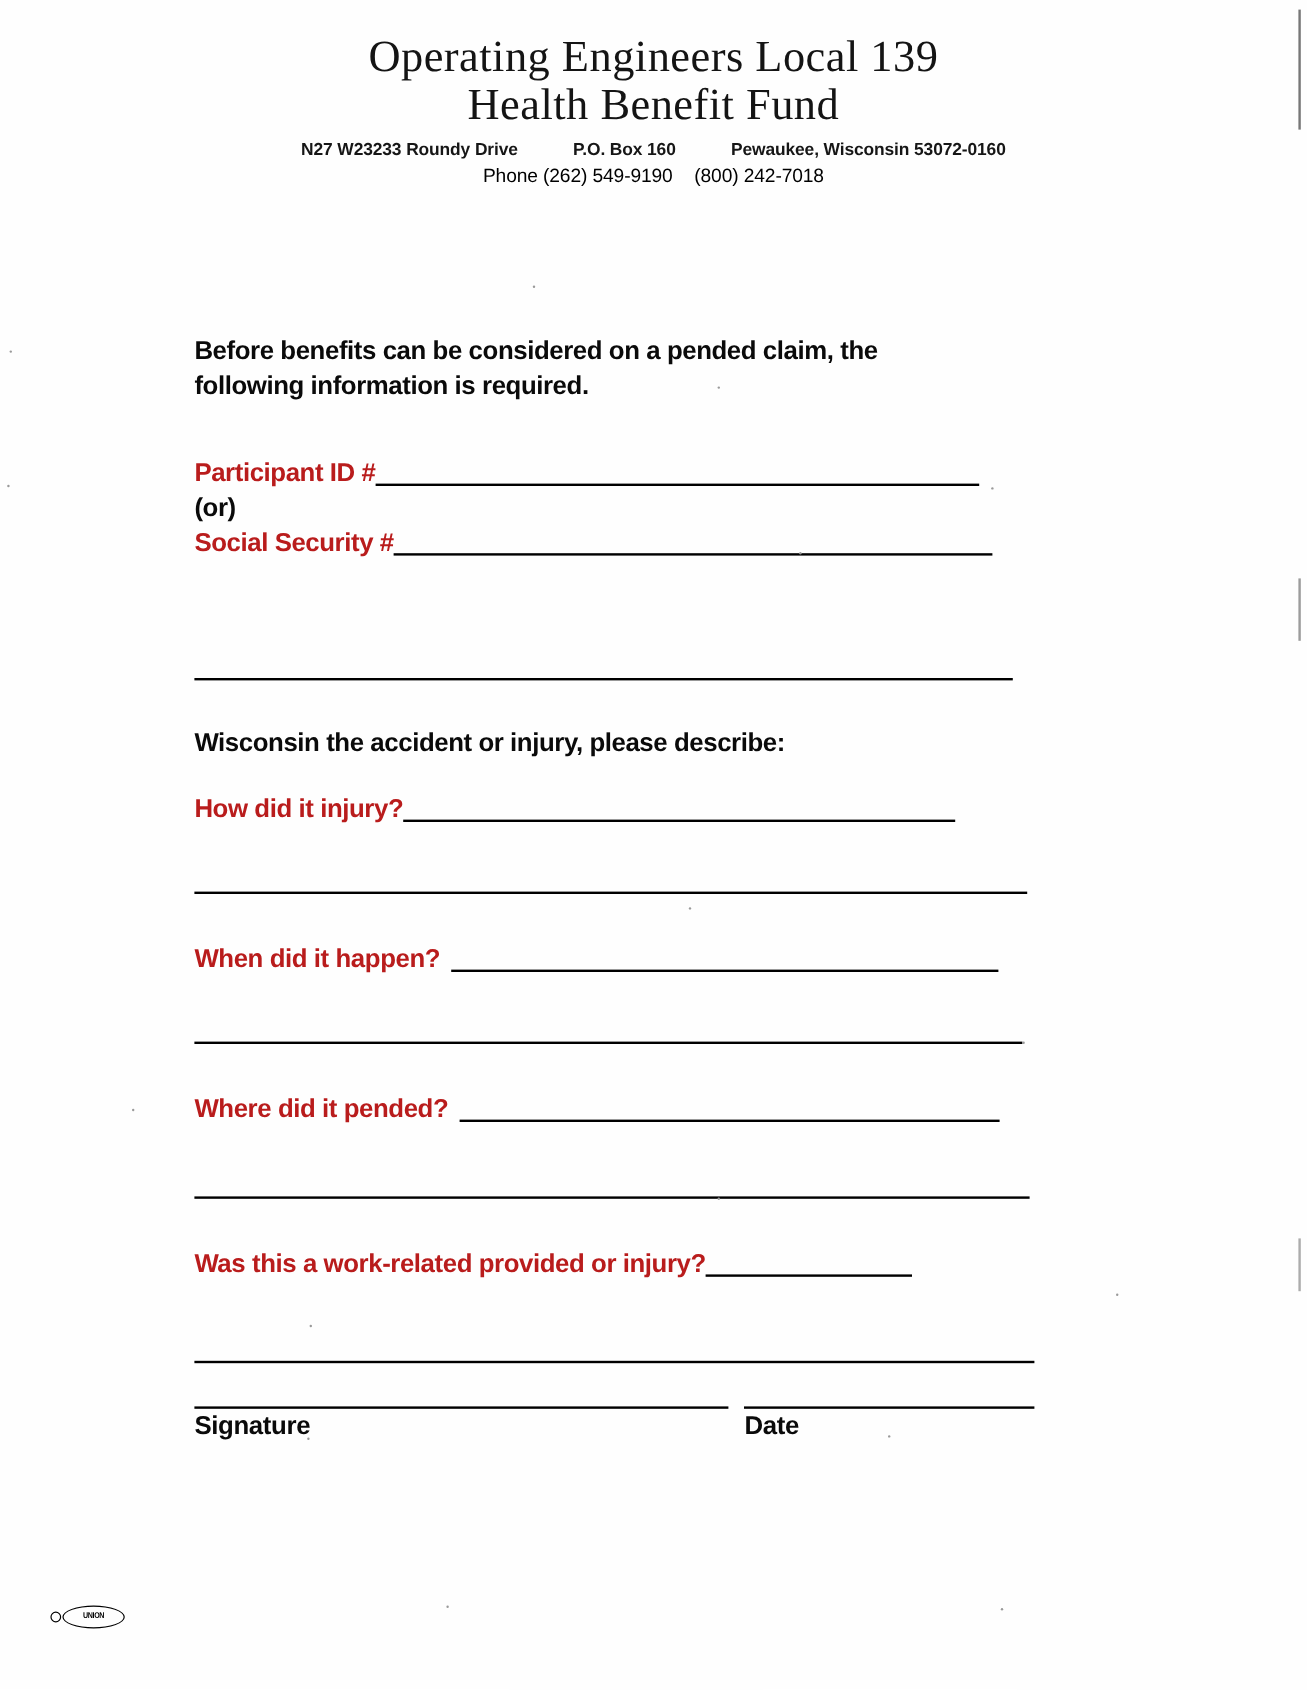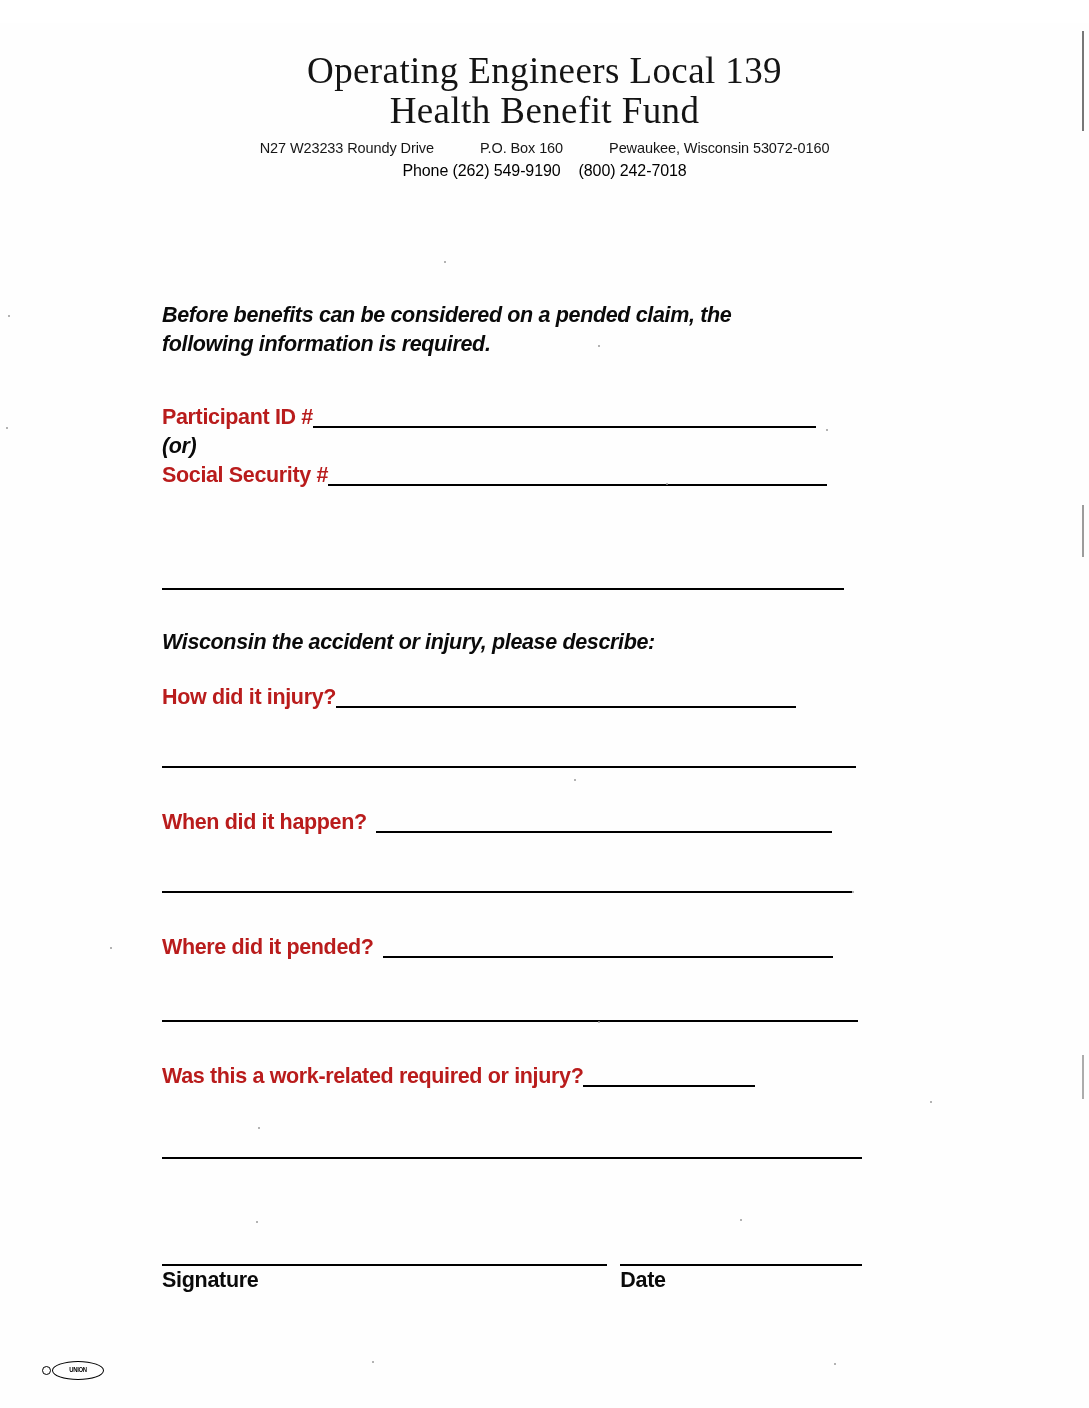--- a/index.html
+++ b/index.html
@@ -14,21 +14,20 @@
     position: relative;
     font-family: "Liberation Sans", sans-serif;
     color: #000000;
     overflow: hidden;
   }
 
   .page {
     position: absolute;
     inset: 0;
     background: #fefefe;
-    margin-top: 23px;
   }
 
   
   .letterhead {
     position: absolute;
     left: 0;
     top: 28px;
     width: 1089px;
     text-align: center;
   }
@@ -40,21 +39,21 @@
     letter-spacing: 0.4px;
     margin: 0;
     color: #141414;
   }
   .org-title span { display: block; }
 
   .addr-row {
     margin-top: 9px;
     font-family: "Liberation Sans", sans-serif;
     font-size: 14.5px;
-    font-weight: normal;
+    font-weight: bold;
     letter-spacing: -0.1px;
     color: #161616;
     white-space: pre;
   }
   .addr-row .gap1 { display: inline-block; width: 46px; }
   .addr-row .gap2 { display: inline-block; width: 46px; }
   .phone-row {
     margin-top: 6px;
     font-size: 16px;
     letter-spacing: -0.1px;
@@ -72,21 +71,20 @@
   }
 
   .stmt {
     font-size: 21.5px;
     font-weight: bold;
     line-height: 29px;
     letter-spacing: -0.35px;
     margin: 0;
     color: #0a0a0a;
     font-stretch: condensed;
-    font-style: italic;
   }
 
   .fieldrow {
     position: relative;
     font-size: 21.5px;
     font-weight: bold;
     line-height: 29px;
     letter-spacing: -0.35px;
     color: #b91c1c;
     white-space: nowrap;
@@ -114,21 +112,21 @@
   .sp26 { height: 26px; }
   .sp30 { height: 30px; }
   .sp38 { height: 38px; }
   .sp44 { height: 44px; }
   .sp48 { height: 48px; }
 
   
   .sig-block {
     position: absolute;
     left: 162px;
-    top: 1241px;
+    top: 1172px;
     width: 700px;
     display: flex;
     align-items: center;
   }
   .sig-col { width: 446px; }
   .date-col { width: 242px; margin-left: 13px; }
   .sig-line, .date-line {
     border-bottom: 2.6px solid #000;
     height: 0;
   }
@@ -276,21 +274,21 @@
 
     <div class="sp44"></div>
     <div class="sp14"></div>
 
     <div class="fullrule" style="width:696px;"></div>
 
     <div class="sp30"></div>
     <div class="sp10"></div>
 
     <div class="fieldrow">
-      <span class="lbl">Was this a work-related required or injury?</span>
+      <span class="lbl">Was this a work-related provided or injury?</span>
       <span class="rule" style="max-width:172px;"></span>
     </div>
 
     <div class="sp48"></div>
     <div class="sp18"></div>
 
     <div class="fullrule" style="width:700px;"></div>
 
   </div>
 

